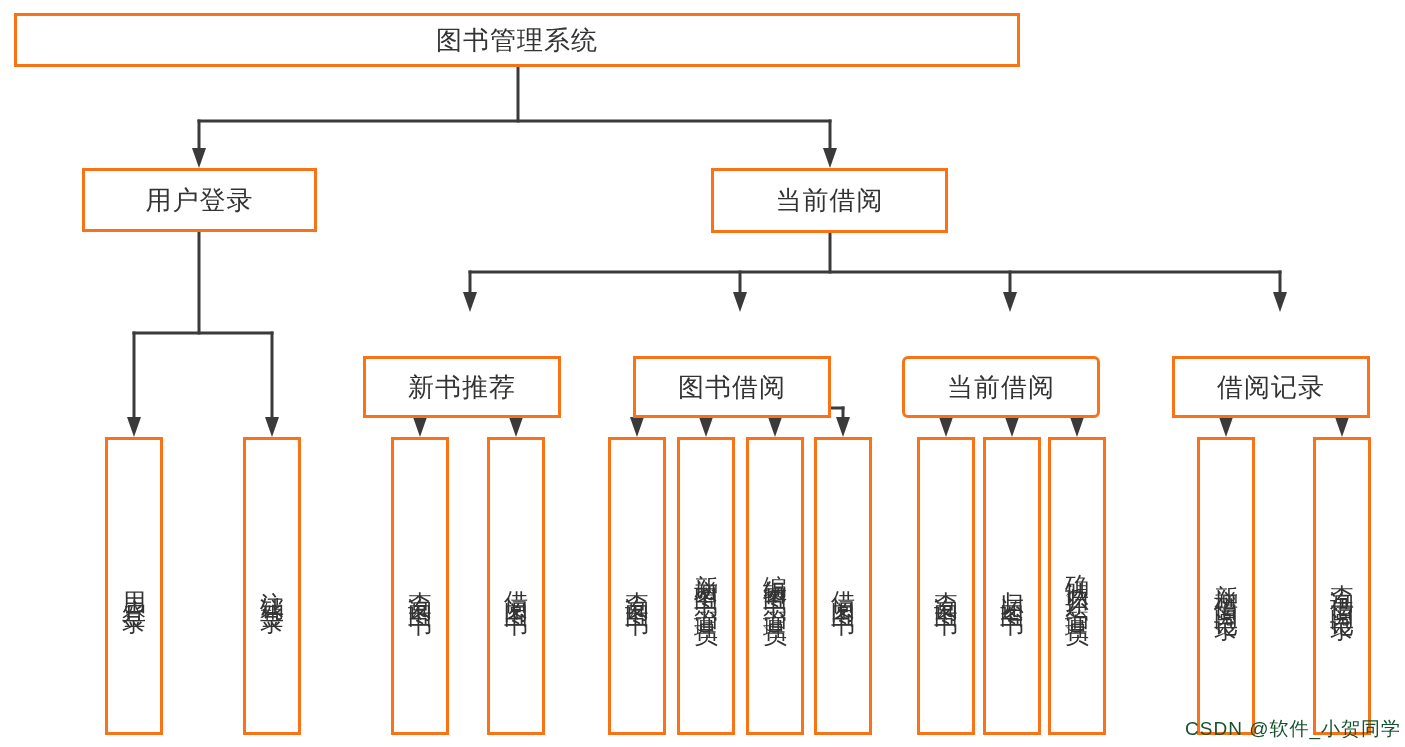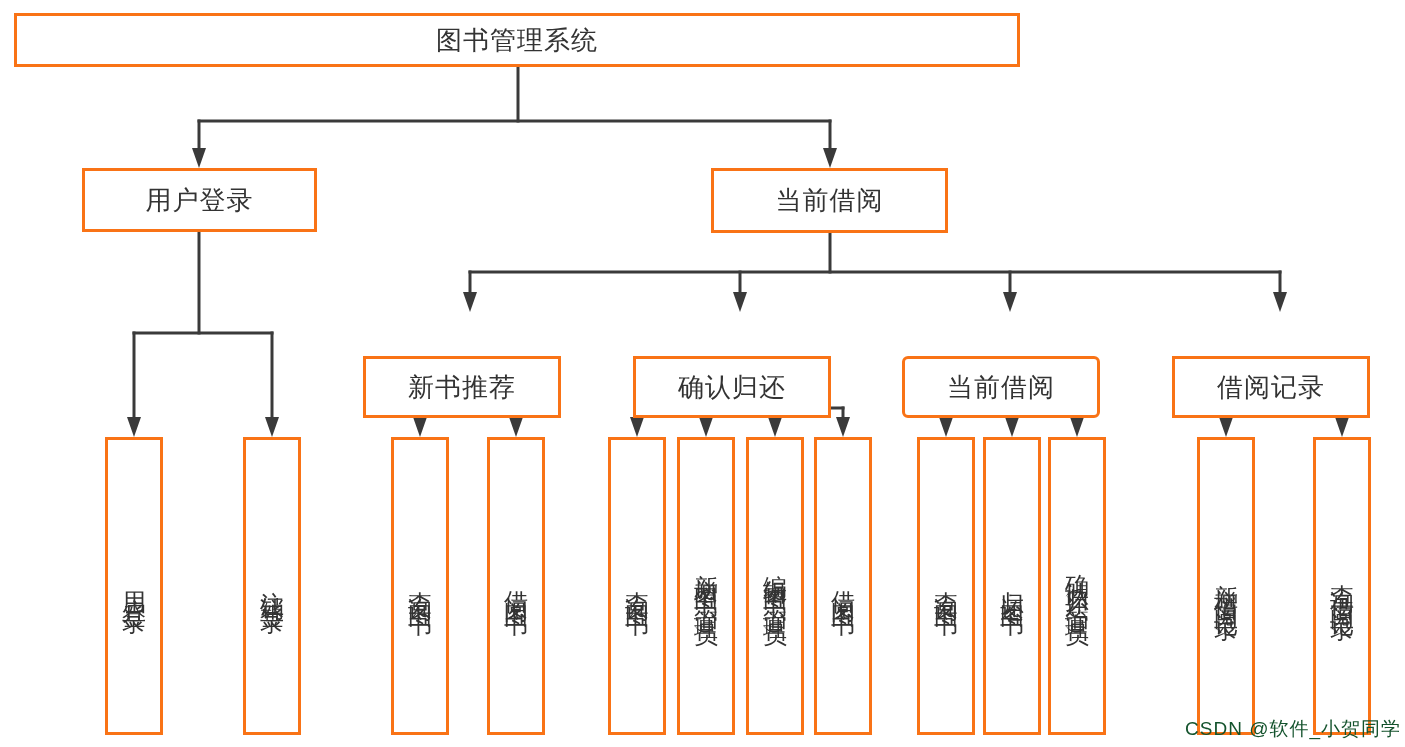--- a/index.html
+++ b/index.html
@@ -166,21 +166,21 @@
     <span>用户登录</span>
   </div>
   <div class="node h b-manage">
     <span>当前借阅</span>
   </div>
 
   <div class="node h l3 l3-new">
     <span>新书推荐</span>
   </div>
   <div class="node h l3 l3-borrow">
-    <span>确认归还</span>
+    <span>图书借阅</span>
   </div>
   <div class="node h l3 l3-current">
     <span>当前借阅</span>
   </div>
   <div class="node h l3 l3-record">
     <span>借阅记录</span>
   </div>
 
   <div class="node v v1">
     <span>用户登录</span>

